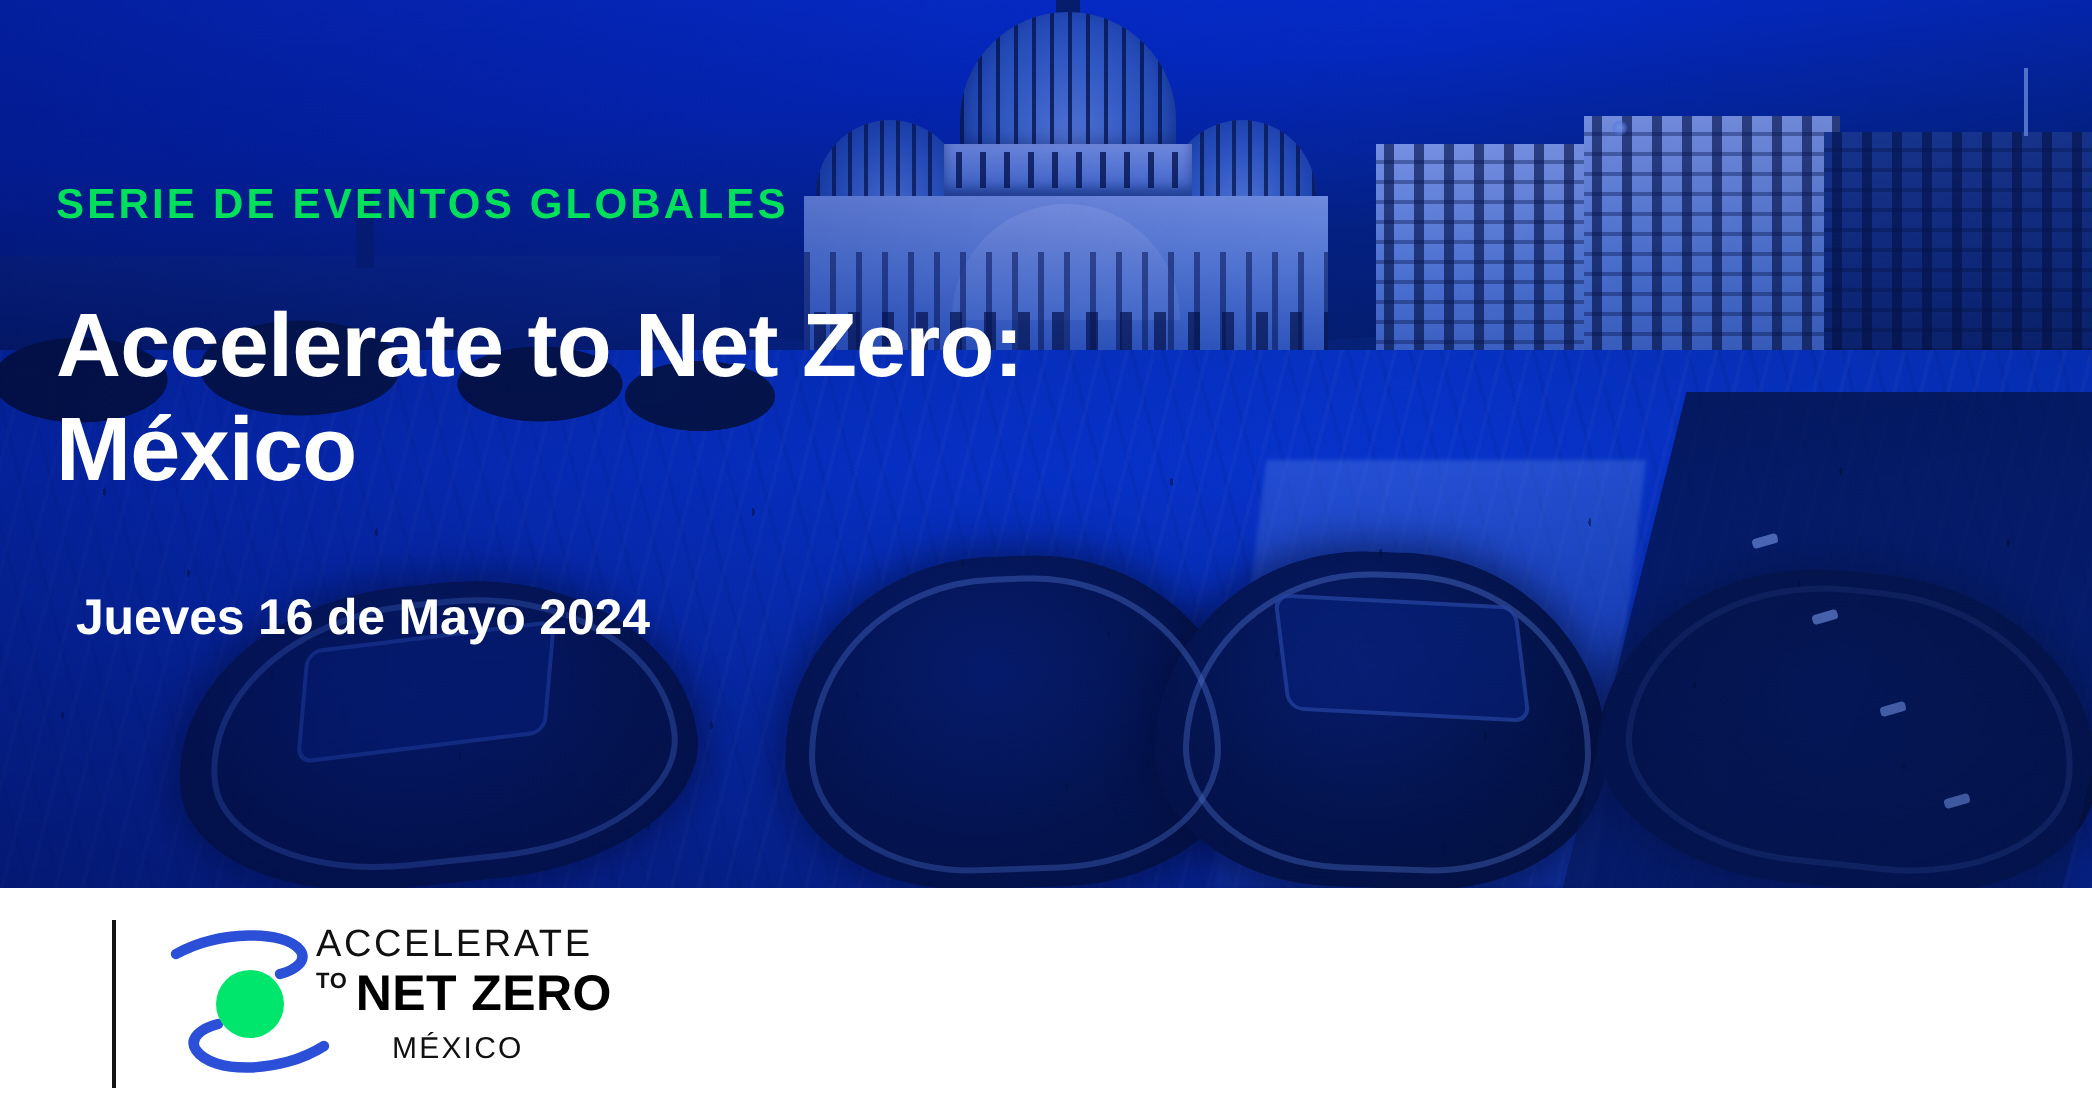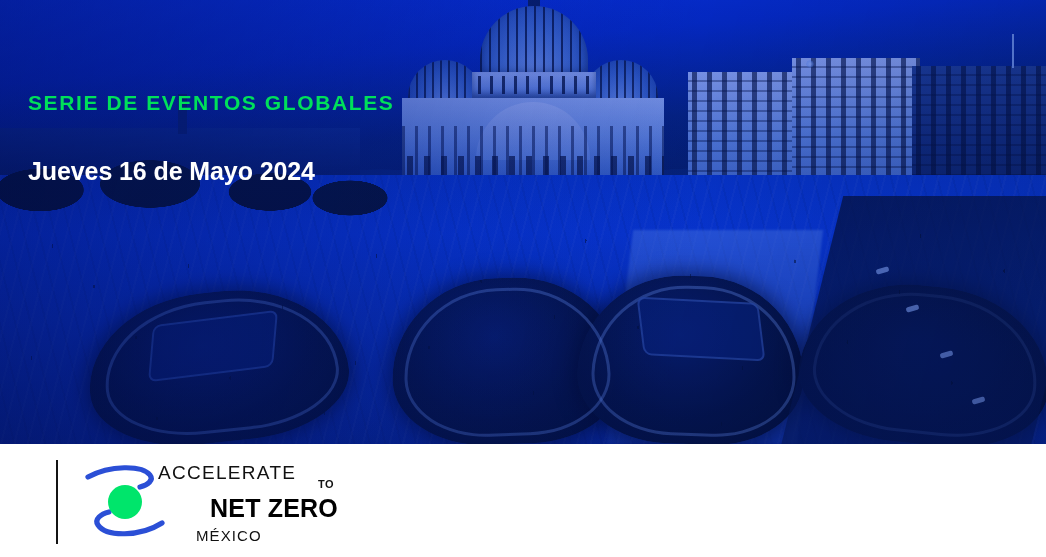--- a/index.html
+++ b/index.html
@@ -161,38 +161,38 @@
   
   .copy{position:absolute;left:28px;top:92px;width:640px;z-index:6;}
   .eyebrow{
     font-size:21px;font-weight:bold;letter-spacing:1.6px;line-height:1;
     color:#00e05a;margin:0 0 34px 0;text-transform:uppercase;white-space:nowrap;}
   .title{
     font-size:45px;font-weight:bold;line-height:1.16;color:#ffffff;margin:0;
     letter-spacing:-0.4px;}
   .title .l2{display:block;}
   .date{
-    font-size:25px;font-weight:bold;color:#ffffff;margin:44px 0 0 0;letter-spacing:-0.1px;}
+    font-size:25px;font-weight:bold;color:#ffffff;margin:44px 0 0 10px;letter-spacing:-0.1px;}
 
   
   .footer{position:absolute;left:0;top:444px;width:1046px;height:113px;background:#ffffff;}
   .logos{position:absolute;left:28px;top:8px;height:100px;display:flex;align-items:center;}
 
   .ct-logo{position:relative;width:104px;height:86px;margin-left:8px;}
   .ct-arcs{position:absolute;left:0;top:6px;width:104px;height:32px;}
   .ct-word{position:absolute;left:0;top:40px;width:104px;text-align:center;
     font-size:13.5px;font-weight:bold;letter-spacing:3.6px;color:#111111;line-height:1.45;}
 
   .divider{width:2px;height:84px;background:#141414;margin:0 26px 0 28px;}
 
   .anz-logo{position:relative;width:250px;height:90px;}
   .anz-mark{position:absolute;left:0;top:4px;width:82px;height:82px;}
   .anz-text{position:absolute;left:74px;top:6px;width:180px;}
   .anz-l1{font-size:19px;letter-spacing:1.3px;color:#111;line-height:1.05;font-weight:normal;}
-  .anz-l2{display:flex;align-items:flex-end;line-height:1.0;margin-top:2px;flex-direction:column;}
+  .anz-l2{display:flex;align-items:center;line-height:1.0;margin-top:2px;}
   .anz-to{font-size:11px;font-weight:bold;letter-spacing:.4px;color:#111;margin-right:4px;position:relative;top:-6px;}
   .anz-nz{font-size:25px;font-weight:bold;letter-spacing:.2px;color:#000000;}
   .anz-l3{font-size:15px;letter-spacing:1.1px;color:#111;margin-top:6px;margin-left:38px;}
 </style>
 </head>
 <body>
 
 <div class="banner">
 
   <div class="hero">
@@ -245,20 +245,24 @@
       <div class="car" style="left:972px;top:398px;transform:rotate(-16deg)"></div>
 
       <div class="crowd"></div>
       <div class="duotone"></div>
       <div class="duotone2"></div>
       <div class="scrim"></div>
     </div>
 
     <div class="copy">
       <div class="eyebrow">SERIE DE EVENTOS GLOBALES</div>
+      <h1 class="title">
+        <span>Accelerate to Net Zero:</span>
+        <span class="l2">México</span>
+      </h1>
       <div class="date">Jueves 16 de Mayo 2024</div>
     </div>
   </div>
 
   <div class="footer">
     <div class="logos">
 
 
       <div class="divider"></div>
 

